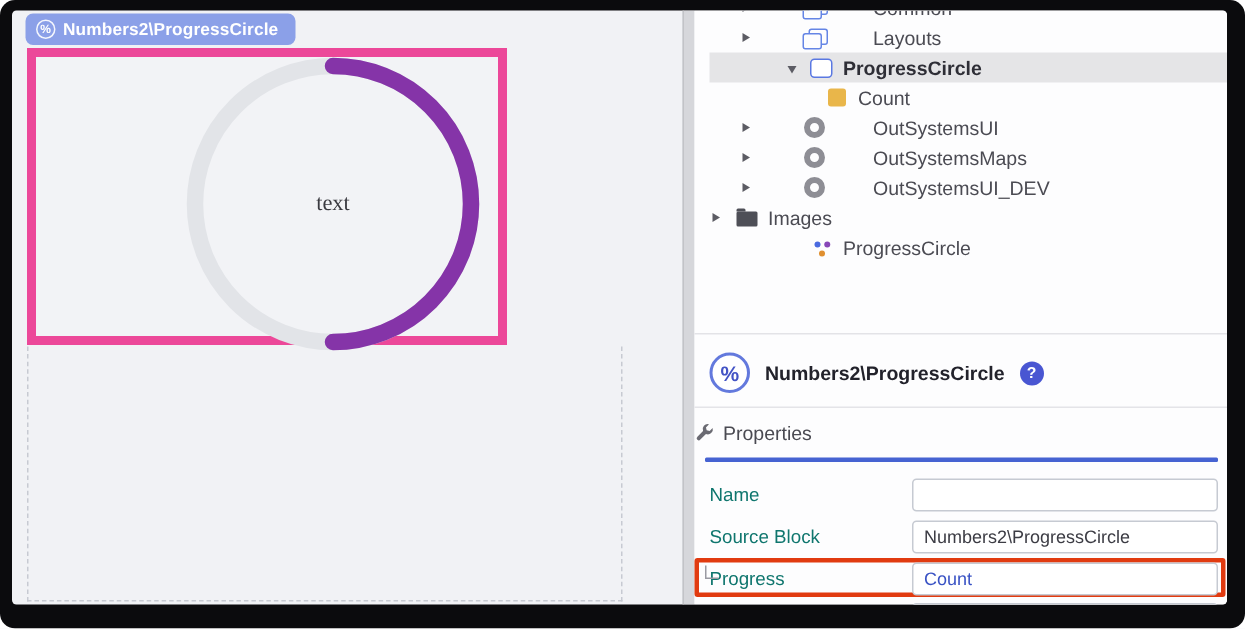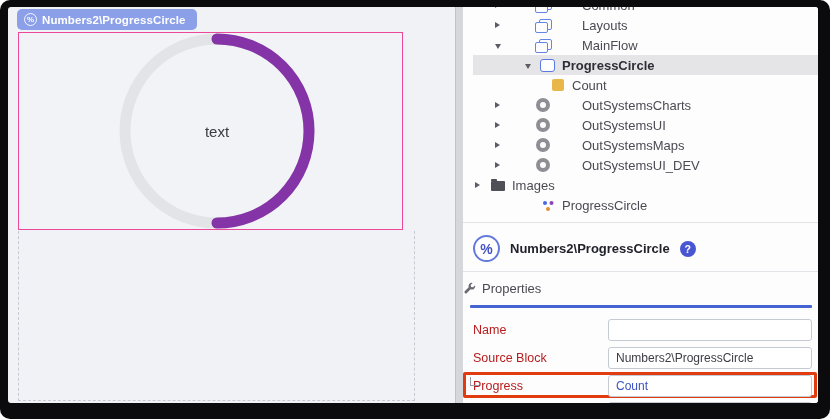--- a/index.html
+++ b/index.html
@@ -9,22 +9,22 @@
   .content { position:absolute; left:8px; top:7px; width:810px; height:396px;
              background:#f1f2f5; border-radius:3px; overflow:hidden; }
 
   
   .canvas { position:absolute; left:0; top:0; width:447px; height:396px; }
   .badge { position:absolute; left:9px; top:2px; display:inline-flex; align-items:center; gap:5px;
            padding:4px 11px 4px 7px; background:#8ba0e8; border-radius:5px; color:#fff;
            font-size:11.5px; font-weight:700; letter-spacing:.1px; }
   .badge-pct { width:13px; height:13px; border:1px solid rgba(255,255,255,.9); border-radius:50%;
                display:flex; align-items:center; justify-content:center; font-size:8px; font-weight:700; }
-  .widget-box { position:absolute; left:10px; top:25px; width:385px; height:198px;
-                border:1px solid #ec4899; background:#f2f3f6; }
+  .widget-box { position:absolute; left:10px; top:25px; width:320px; height:198px;
+                border:6px solid #ec4899; background:#f2f3f6;font-family:Liberation Serif, serif; }
   .progress-svg { position:absolute; left:0px; top:0px; }
   .widget-text { position:absolute; left:0; top:0; width:396px; height:196px; display:flex;
                  align-items:center; justify-content:center; font-size:15px; color:#3a3a40; }
   .empty-region { position:absolute; left:10px; top:224px; width:397px; height:170px;
                   border:1px dashed #c7cad2; border-top:none; }
 
   
   .splitter { position:absolute; left:447px; top:0; width:8px; height:396px;
               background:#d6d7db; border-left:1px solid #c2c3c7; }
 
@@ -76,21 +76,21 @@
               background:#fff; }
   .props-title { font-size:13px; font-weight:700; color:#22222b; }
   .help-icon { width:16px; height:16px; border-radius:50%; background:#4956d2; color:#fff;
                font-size:10.5px; font-weight:700; display:flex; align-items:center; justify-content:center; }
   .props-divider { height:1px; background:#e4e4e8; }
   .tab-row { height:33px; display:flex; align-items:center; gap:6px;
              font-size:13px; color:#4a4a52; }
   .tab-underline { height:3px; margin:0 6px 0 7px; background:#4663d2; border-radius:1px; }
   .fields { position:relative; padding-top:10px; }
   .field-row { display:flex; align-items:center; height:23px; margin-bottom:5px; position:relative; }
-  .field-label { flex:0 0 145px; padding-left:10px; font-size:12.5px; color:#b91c1c; }
+  .field-label { flex:0 0 145px; padding-left:10px; font-size:12.5px; color:#0f766e; }
   .field-row.indent .field-label { }
   .connector { position:absolute; left:7px; top:3px; width:9px; height:9px;
                border-left:1px solid #9a9aa2; border-bottom:1px solid #9a9aa2; }
   .field-input { width:204px; height:22px; border:1px solid #c6cad2; border-radius:3px; background:#fff;
                  font-size:12px; color:#3c3c44; padding:0 7px; font-family:inherit; outline:none; }
   .highlight-box { position:absolute; left:0; top:64px; width:354px; height:26px;
                    border:3px solid #e13b10; border-radius:2px; pointer-events:none; }
   .partial-input { position:absolute; left:145px; top:94px; width:204px; height:12px;
                    border:1px solid #c6cad2; border-radius:3px; background:#fff; }
 </style>
@@ -126,47 +126,33 @@
             </span>
     <span class="tree-label">Common</span>
   </div>
           <div class="tree-row lvl-1">
     <span class="arrow arr-r"></span>
     <span class="icon-slot">
               <span class="ui-flow-icon"></span>
             </span>
     <span class="tree-label">Layouts</span>
   </div>
-          <div class="tree-row lvl-1">
-    <span class="arrow arr-d"></span>
-    <span class="icon-slot">
-              <span class="ui-flow-icon"></span>
-            </span>
-    <span class="tree-label">MainFlow</span>
-  </div>
           <div class="tree-row lvl-2 selected">
     <span class="arrow arr-d"></span>
     <span class="icon-slot">
               <span class="screen-icon"></span>
             </span>
     <span class="tree-label">ProgressCircle</span>
   </div>
           <div class="tree-row lvl-3">
     <span class="arrow"></span>
     <span class="icon-slot">
               <span class="variable-icon"></span>
             </span>
     <span class="tree-label">Count</span>
-  </div>
-          <div class="tree-row lvl-1">
-    <span class="arrow arr-r"></span>
-    <span class="icon-slot">
-              <span class="producer-icon"></span>
-            </span>
-    <span class="tree-label">OutSystemsCharts</span>
   </div>
           <div class="tree-row lvl-1">
     <span class="arrow arr-r"></span>
     <span class="icon-slot">
               <span class="producer-icon"></span>
             </span>
     <span class="tree-label">OutSystemsUI</span>
   </div>
           <div class="tree-row lvl-1">
     <span class="arrow arr-r"></span>

